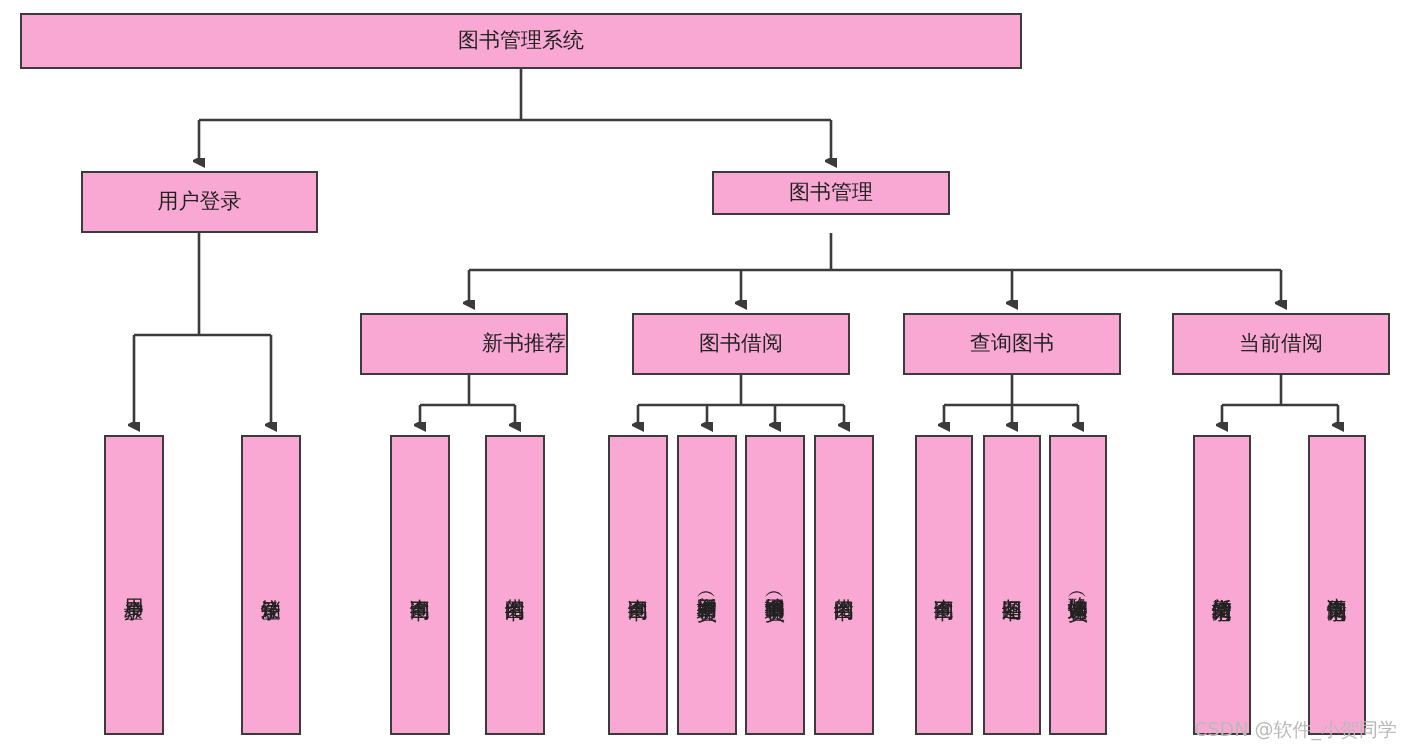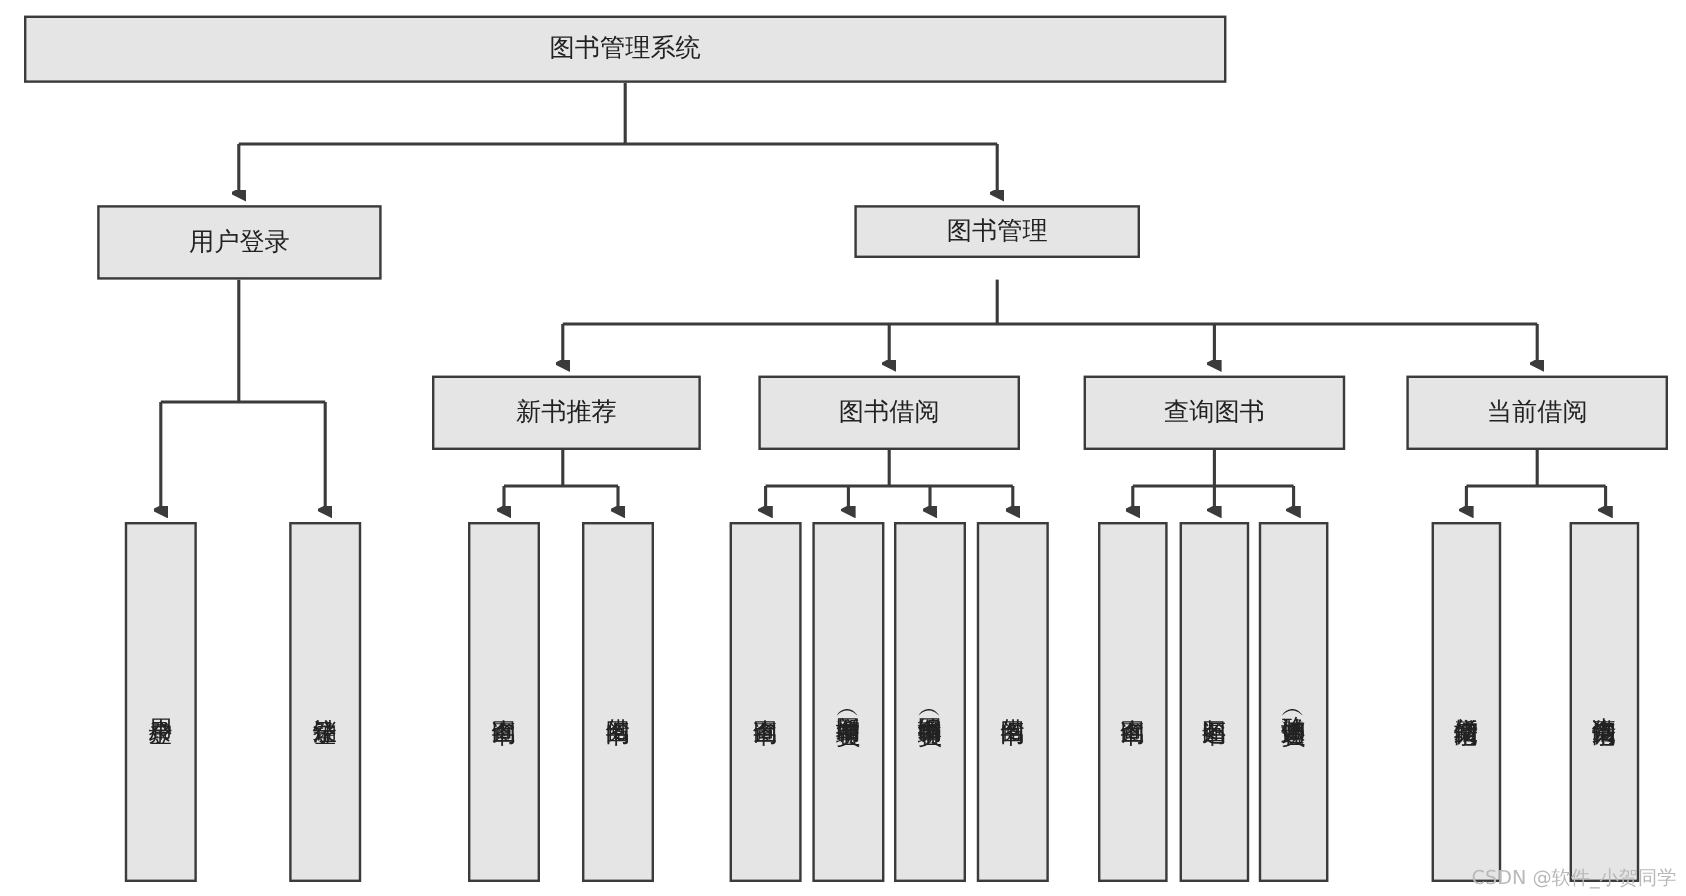--- a/index.html
+++ b/index.html
@@ -22,21 +22,21 @@
   svg.diagram-canvas {
     position: absolute;
     left: 0;
     top: 0;
     width: 1405px;
     height: 747px;
   }
   .node-box {
     position: absolute;
     box-sizing: border-box;
-    background: #e5e5e5;
+    background: #f9a8d4;
     border: 2px solid #3b3b3b;
     display: flex;
     align-items: center;
     justify-content: center;
     overflow: hidden;
   }
   .node-label {
     color: #222222;
     font-family: "DejaVu Sans", "Liberation Sans", sans-serif;
     line-height: 1.22;
@@ -50,21 +50,21 @@
   .node-box.vertical .node-label {
     font-size: 20px;
     writing-mode: vertical-rl;
     text-orientation: upright;
     letter-spacing: 1px;
   }
   .watermark {
     position: absolute;
     right: 8px;
     bottom: 4px;
-    font-size: 16px;
+    font-size: 19px;
     color: #b9b9b9;
     font-family: "DejaVu Sans", "Liberation Sans", sans-serif;
     white-space: nowrap;
     pointer-events: none;
   }
 </style>
 </head>
 <body>
 
 <div id="diagram-root">
@@ -115,21 +115,21 @@
   <div id="node-layer">
       <div class="node-box horizontal" style="left: 20px; top: 13px; width: 1002px; height: 56px;">
         <span class="node-label">图书管理系统</span>
       </div>
       <div class="node-box horizontal" style="left: 81px; top: 171px; width: 237px; height: 62px;">
         <span class="node-label">用户登录</span>
       </div>
       <div class="node-box horizontal" style="left: 712px; top: 171px; width: 238px; height: 44px;">
         <span class="node-label">图书管理</span>
       </div>
-      <div class="node-box horizontal" style="left: 360px; top: 313px; width: 224px; height: 62px;">
+      <div class="node-box horizontal" style="left: 360px; top: 313px; width: 208px; height: 62px; justify-content: flex-end;">
         <span class="node-label">新书推荐</span>
       </div>
       <div class="node-box horizontal" style="left: 632px; top: 313px; width: 218px; height: 62px;">
         <span class="node-label">图书借阅</span>
       </div>
       <div class="node-box horizontal" style="left: 903px; top: 313px; width: 218px; height: 62px;">
         <span class="node-label">查询图书</span>
       </div>
       <div class="node-box horizontal" style="left: 1172px; top: 313px; width: 218px; height: 62px;">
         <span class="node-label">当前借阅</span>

